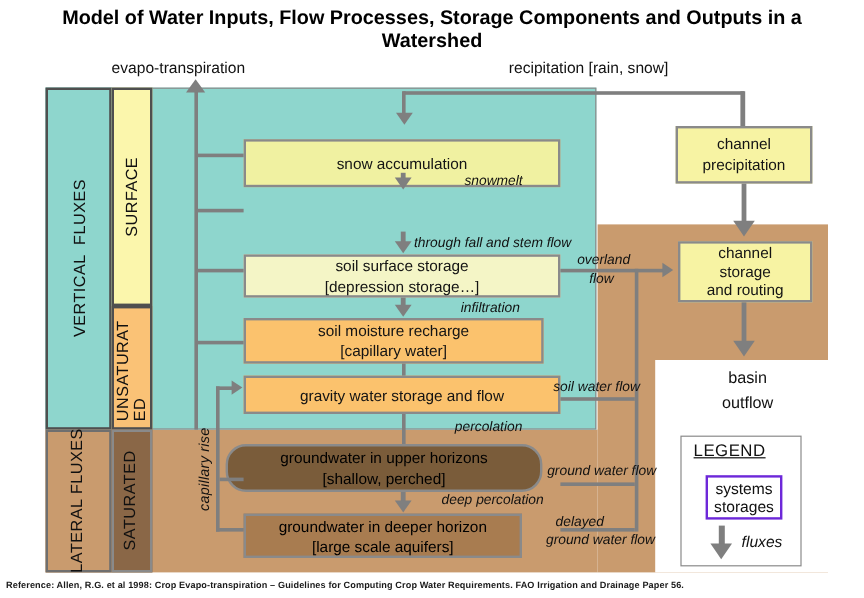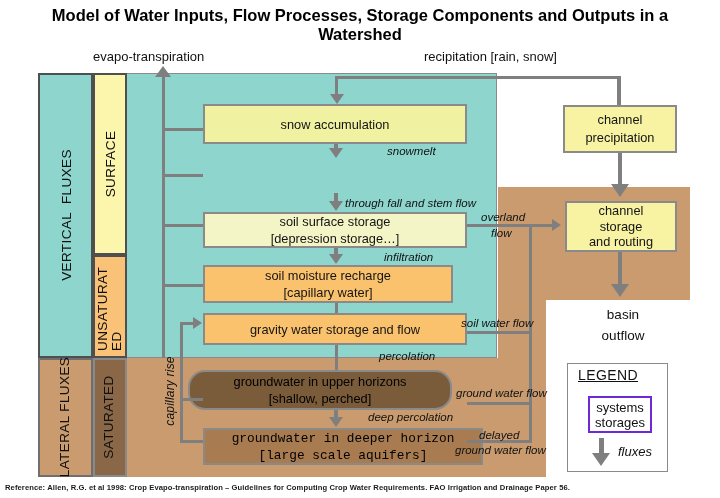--- a/index.html
+++ b/index.html
@@ -87,39 +87,39 @@
   <div class="rot" style="left:64px;  top:417px;">
       <span class="rot-inner">LATERAL FLUXES</span>
     </div>
   <div class="rot" style="left:108px; top:417px;">
       <span class="rot-inner">SATURATED</span>
     </div>
   <div class="rot" style="left:170px; top:391px;">
       <span class="rot-inner ital">capillary rise</span>
     </div>
 
-  <div class="sbox" style="left:203px; top:104px; width:264px; height:40px; background:#F0F1A1;gap:47px;">
+  <div class="sbox" style="left:203px; top:116px; width:264px; height:40px; background:#F0F1A1;gap:47px;">
     <div>snow accumulation</div>
   </div>
   <div class="sbox" style="left:203px; top:212px; width:264px; height:36px; background:#F4F5C6;">
     <div>soil surface storage</div>
     <div>[depression storage…]</div>
   </div>
   <div class="sbox" style="left:203px; top:265px; width:250px; height:38px; background:#FBC26D;">
     <div>soil moisture recharge</div>
     <div>[capillary water]</div>
   </div>
   <div class="sbox" style="left:203px; top:313px; width:264px; height:32px; background:#FBC26D;">
     <div>gravity water storage and flow</div>
   </div>
   <div class="sbox" style="left:188px; top:370px; width:264px; height:40px; background:#7A5C3A; color:#000;border-radius:17px;">
     <div>groundwater in upper horizons</div>
     <div>[shallow, perched]</div>
   </div>
-  <div class="sbox" style="left:203px; top:428px; width:280px; height:37px; background:#A87C50; color:#000;font-family:Liberation Mono, monospace;">
+  <div class="sbox" style="left:203px; top:428px; width:232px; height:37px; background:#A87C50; color:#000;">
     <div>groundwater in deeper horizon</div>
     <div>[large scale aquifers]</div>
   </div>
 
   <div class="sbox" style="left:563px; top:105px; width:114px; height:48px; background:#F7F3A3; line-height:18.5px;">
     <div>channel</div>
     <div>precipitation</div>
   </div>
   <div class="sbox" style="left:565px; top:201px; width:112px; height:51px; background:#F7F3A3; line-height:15.5px;">
     <div>channel</div>
@@ -175,21 +175,21 @@
 
   <div class="flab" style="left:387px; top:145px;">snowmelt</div>
   <div class="flab" style="left:345px; top:197px;">through fall and stem flow</div>
   <div class="flab" style="left:481px; top:211px;">overland</div>
   <div class="flab" style="left:491px; top:227px;">flow</div>
   <div class="flab" style="left:384px; top:251px;">infiltration</div>
   <div class="flab" style="left:461px; top:317px;">soil water flow</div>
   <div class="flab" style="left:379px; top:350px;">percolation</div>
   <div class="flab" style="left:456px; top:387px;">ground water flow</div>
   <div class="flab" style="left:368px; top:411px;">deep percolation</div>
-  <div class="flab" style="left:479px; top:429px;">delayed</div>
+  <div class="flab" style="left:463px; top:429px;">delayed</div>
   <div class="flab" style="left:455px; top:444px;">ground water flow</div>
 
   <div class="legend-box"></div>
   <div class="legend-title">LEGEND</div>
   <div class="legend-storage">
     <div>systems</div>
     <div>storages</div>
   </div>
   <div class="abs" style="left:599px; top:438px; width:5px; height:16px; background:#7f7f7f;"></div>
   <div class="ah ah-down-lg" style="left:592px; top:453px;"></div>

